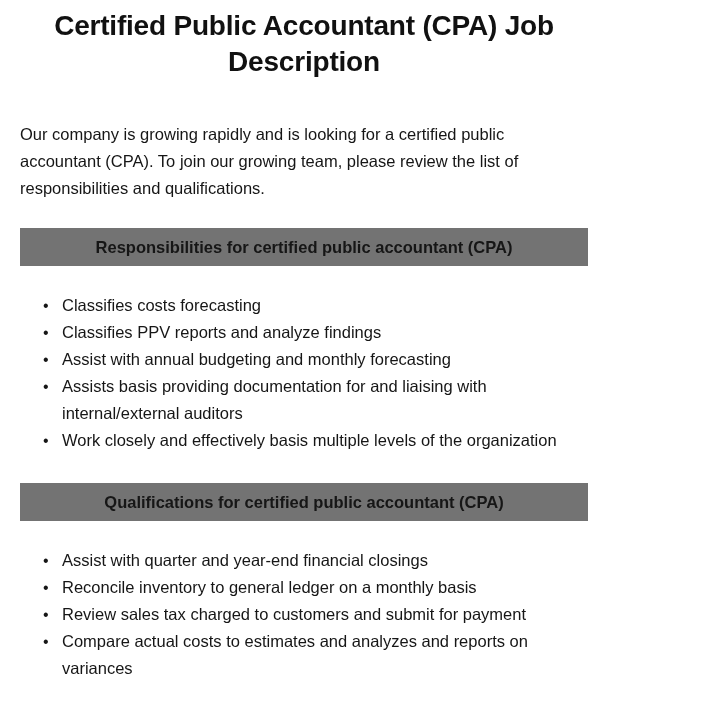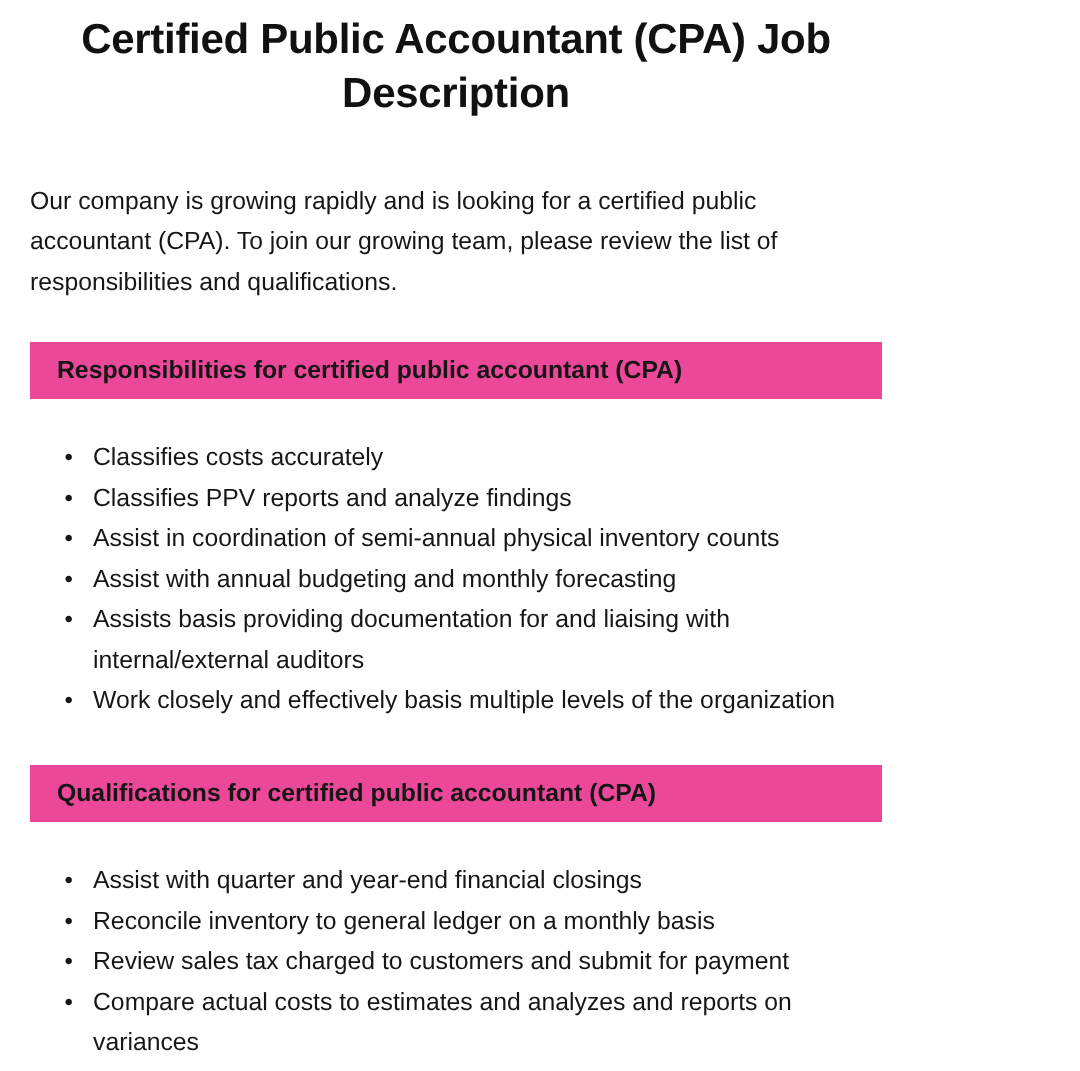--- a/index.html
+++ b/index.html
@@ -24,27 +24,28 @@
     margin: 8px 0 0 0;
     letter-spacing: -0.2px;
     color: #111111;
   }
   .intro {
     font-size: 16.5px;
     line-height: 27px;
     margin: 41px 0 26px 0;
   }
   .section-heading {
-    background: #ec4899;
+    background: #737373;
     font-size: 16.5px;
     font-weight: 700;
     line-height: 20px;
     padding: 9px 18px;
     margin: 0;
     color: #161616;
+    text-align: center;
   }
   .bullet-list {
     list-style: none;
     margin: 26px 0 29px 0;
     padding: 0;
   }
   .bullet-list li {
     position: relative;
     font-size: 16.5px;
     line-height: 27px;
@@ -64,23 +65,22 @@
 
 <div class="page">
 
   <h1 class="job-title">Certified Public Accountant (CPA) Job Description</h1>
 
   <p class="intro">Our company is growing rapidly and is looking for a certified public accountant (CPA). To join our growing team, please review the list of responsibilities and qualifications.</p>
 
   <div class="section-heading">Responsibilities for certified public accountant (CPA)</div>
 
   <ul class="bullet-list">
-    <li>Classifies costs accurately</li>
+    <li>Classifies costs forecasting</li>
     <li>Classifies PPV reports and analyze findings</li>
-    <li>Assist in coordination of semi-annual physical inventory counts</li>
     <li>Assist with annual budgeting and monthly forecasting</li>
     <li>Assists basis providing documentation for and liaising with internal/external auditors</li>
     <li>Work closely and effectively basis multiple levels of the organization</li>
   </ul>
 
   <div class="section-heading">Qualifications for certified public accountant (CPA)</div>
 
   <ul class="bullet-list">
     <li>Assist with quarter and year-end financial closings</li>
     <li>Reconcile inventory to general ledger on a monthly basis</li>

